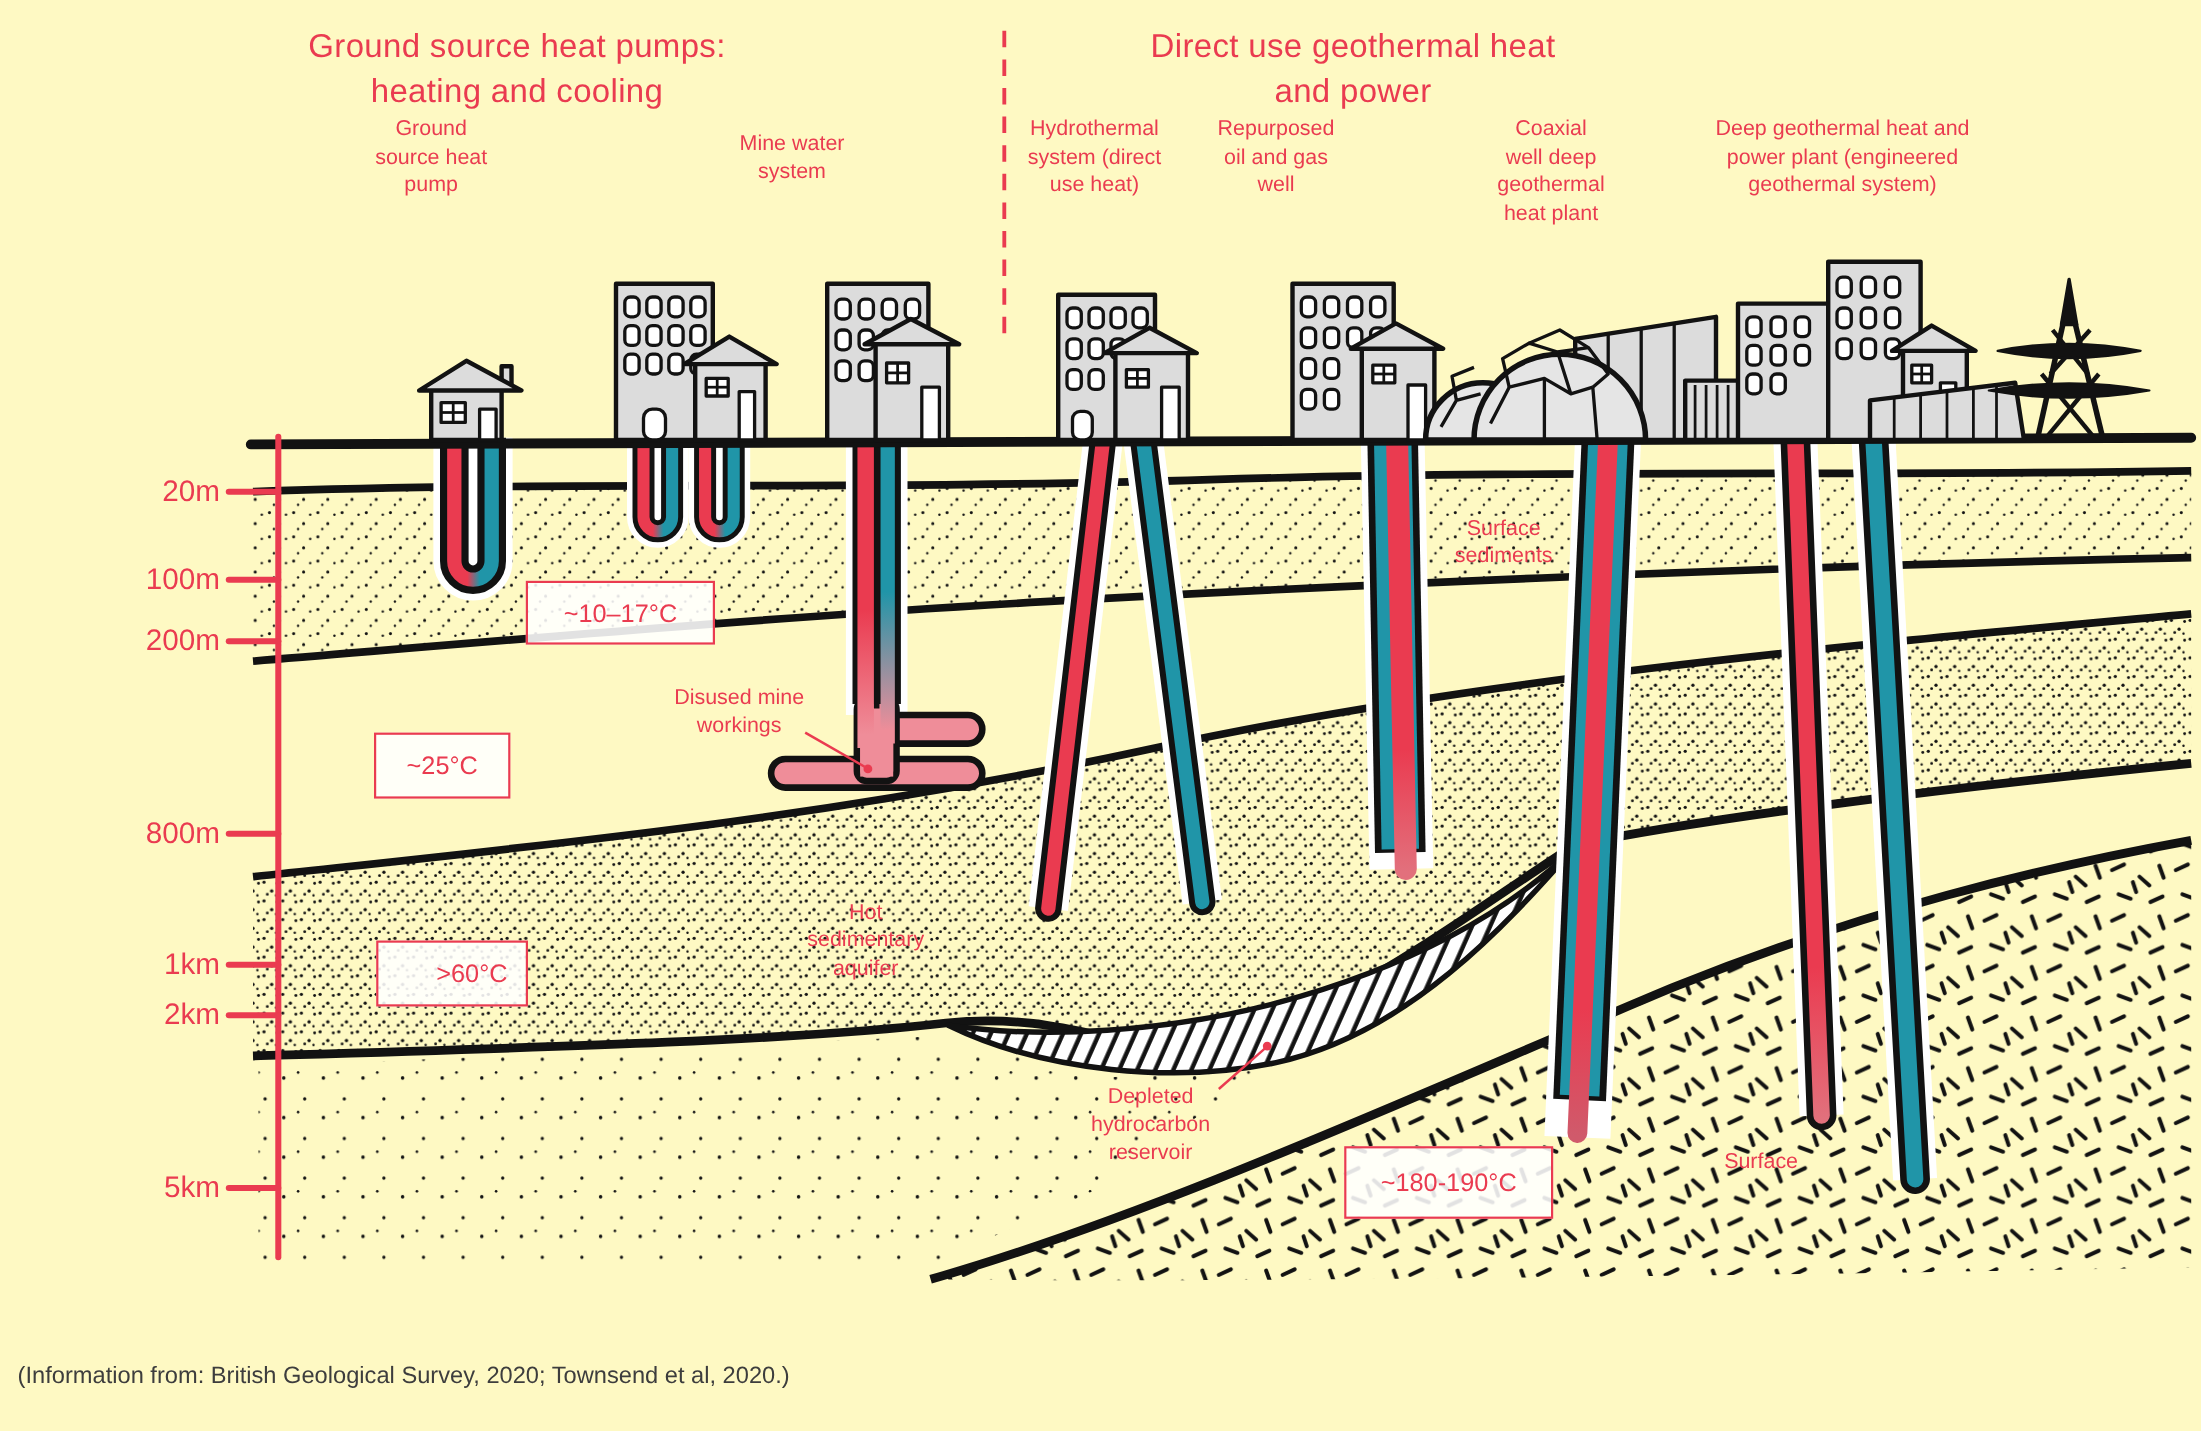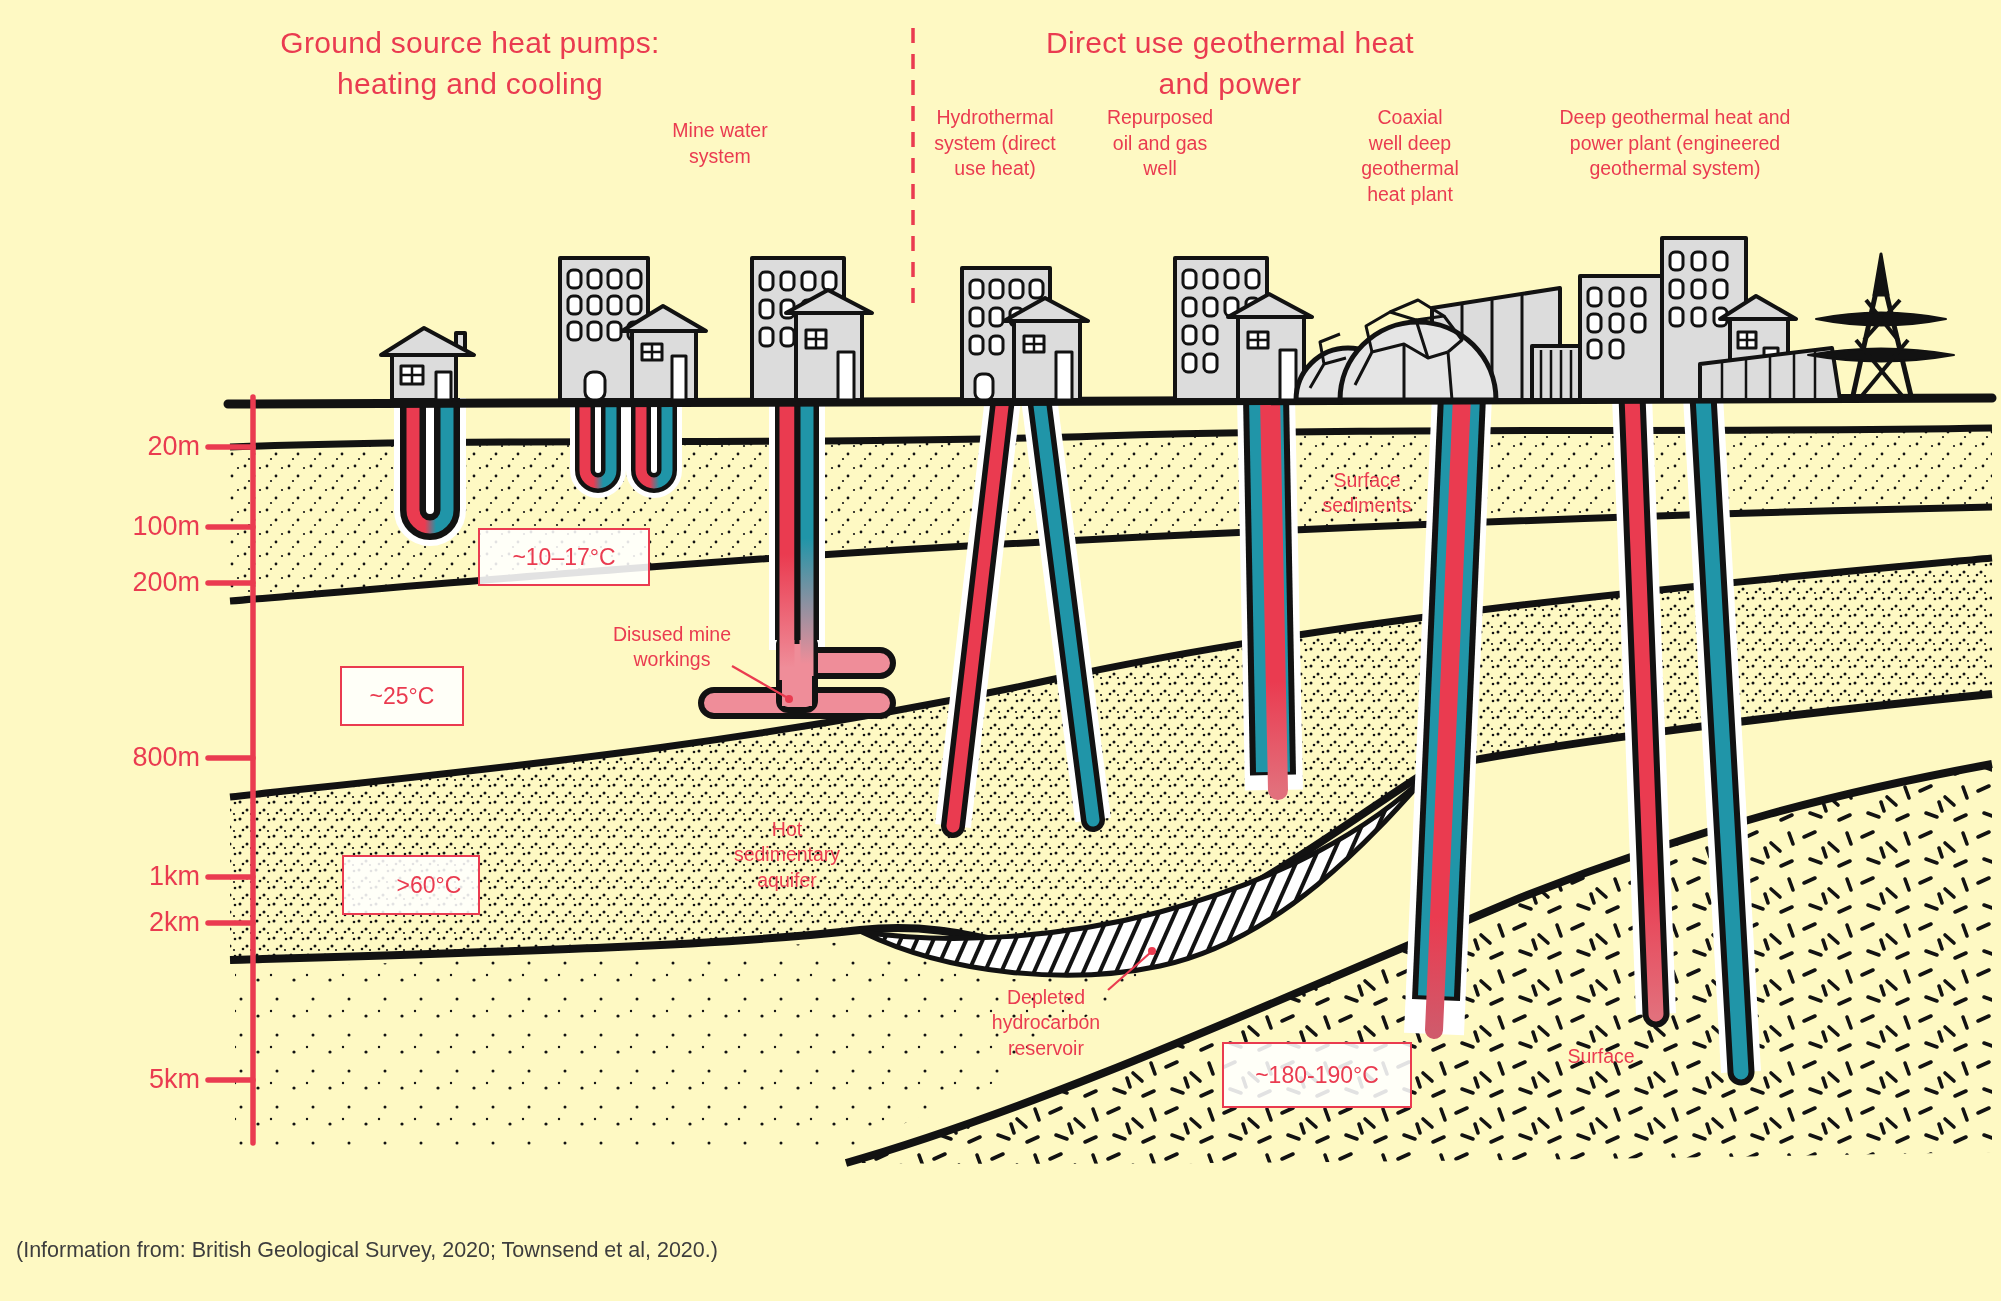--- a/index.html
+++ b/index.html
@@ -403,20 +403,23 @@
     </g>
 
     <line x1="913" y1="28" x2="913" y2="310" stroke="#ea3b50" stroke-width="3.5" stroke-dasharray="15 11"></line>
   </svg>
 
   <div class="txt title" style="left:170px;top:22px;width:600px;">Ground source heat pumps:
 heating and cooling</div>
   <div class="txt title" style="left:930px;top:22px;width:600px;">Direct use geothermal heat
 and power</div>
 
+  <div class="txt col-label" style="left:297px;top:105px;width:190px;">Ground
+source heat
+pump</div>
   <div class="txt col-label" style="left:625px;top:118px;width:190px;">Mine water
 system</div>
   <div class="txt col-label" style="left:900px;top:105px;width:190px;">Hydrothermal
 system (direct
 use heat)</div>
   <div class="txt col-label" style="left:1065px;top:105px;width:190px;">Repurposed
 oil and gas
 well</div>
   <div class="txt col-label" style="left:1515px;top:105px;width:320px;">Deep geothermal heat and
 power plant (engineered

